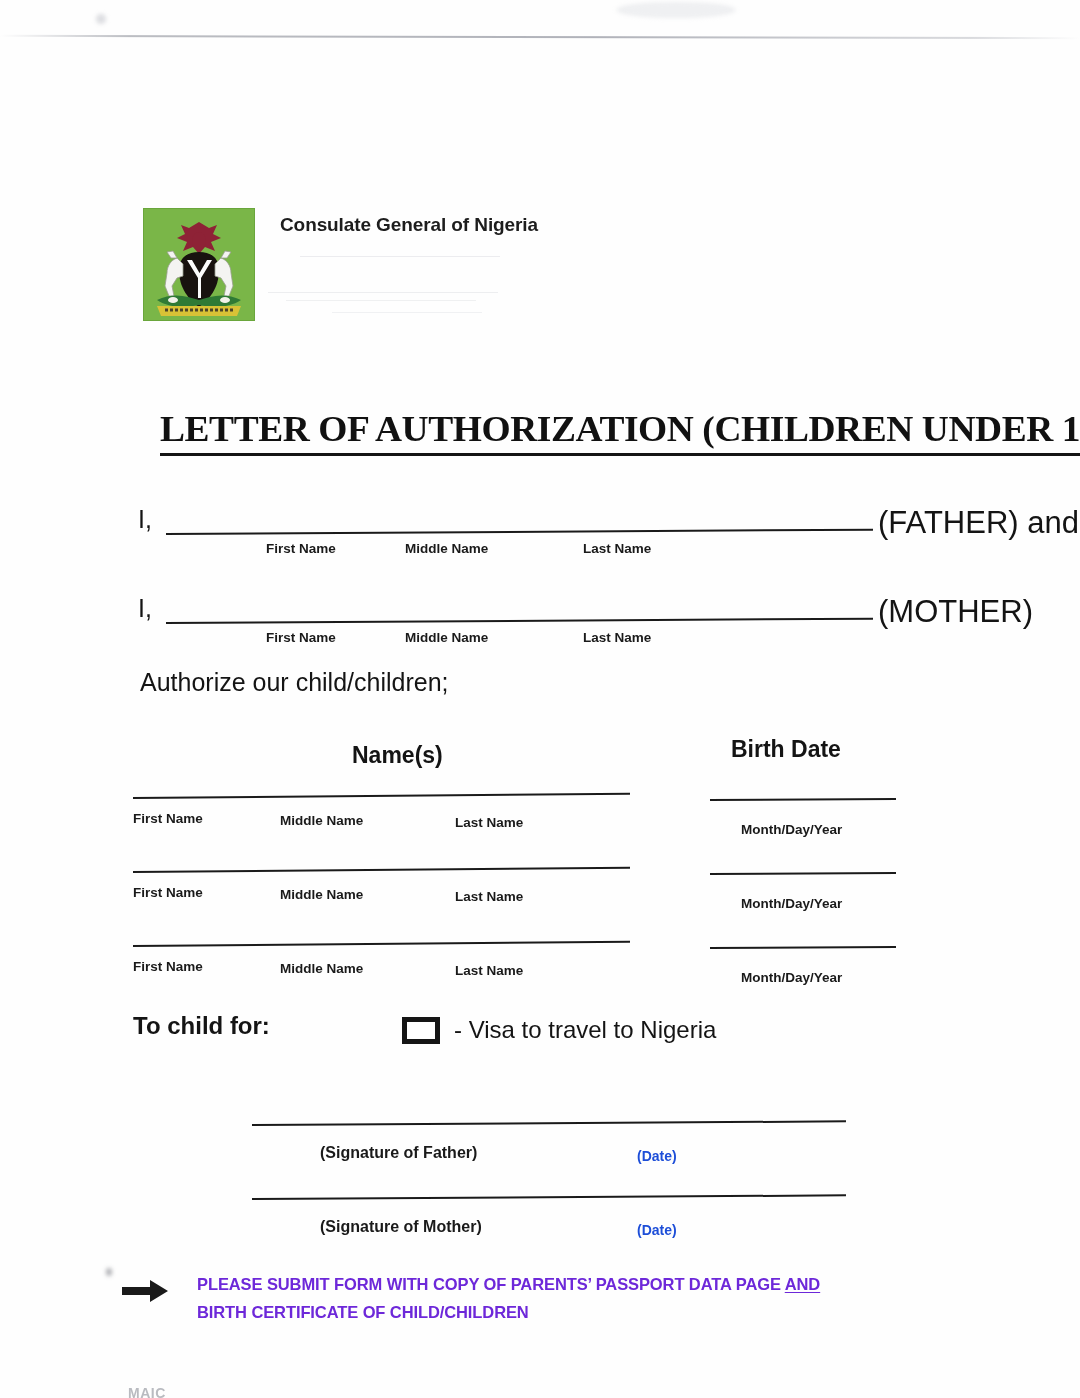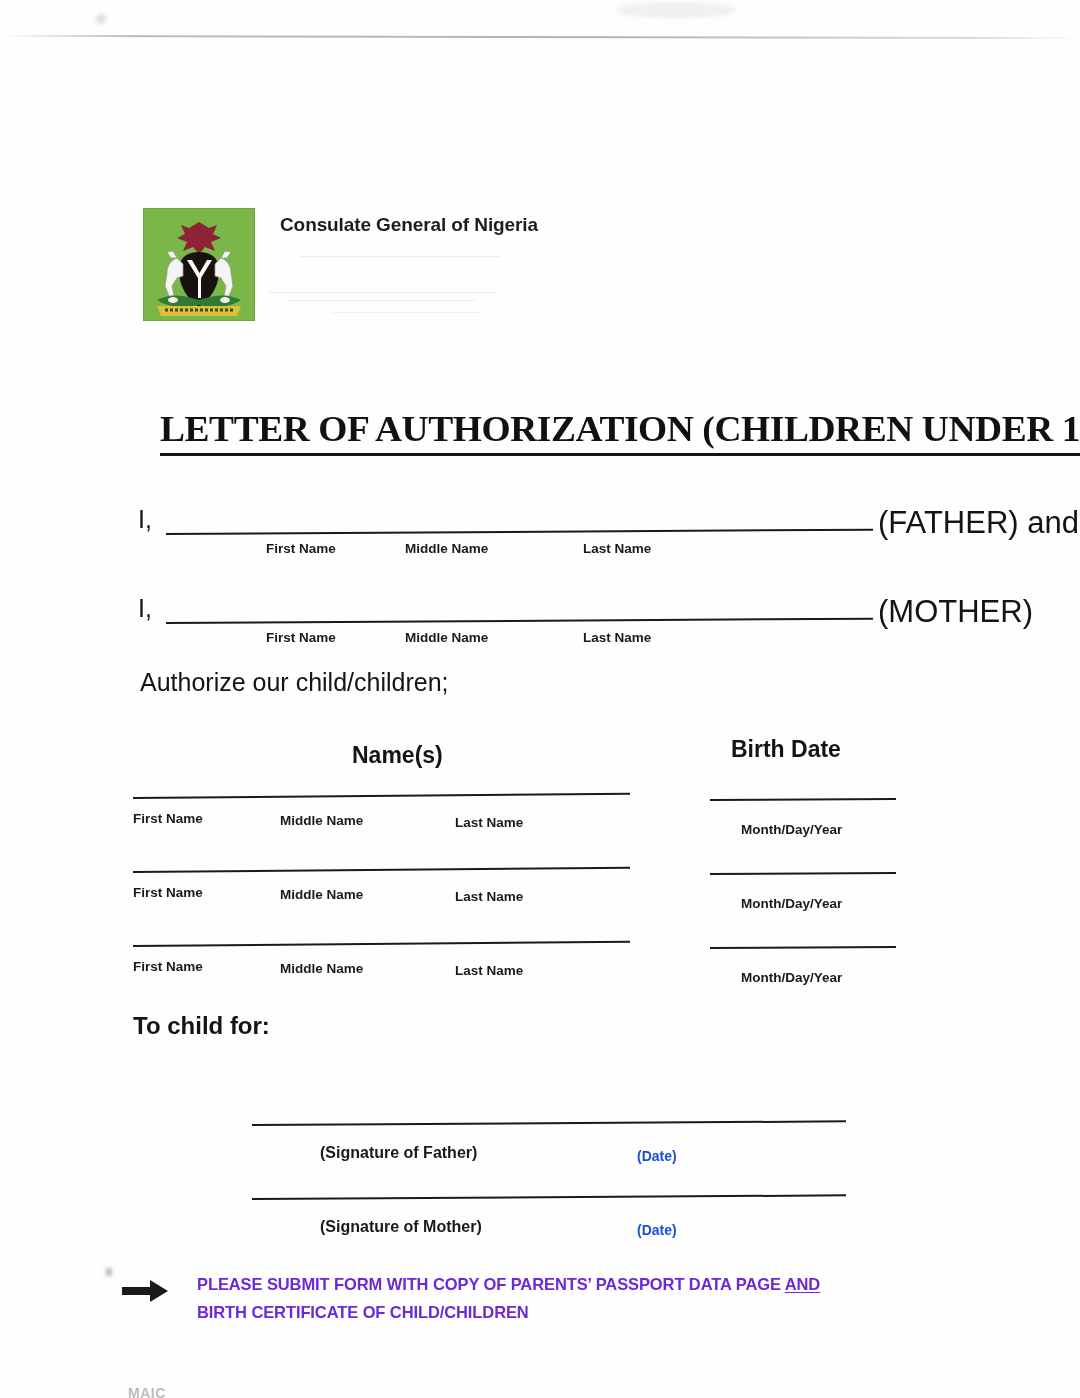--- a/index.html
+++ b/index.html
@@ -388,20 +388,24 @@
     <span class="name-line"></span>
     <span class="date-line"></span>
     <span class="sub c-first">First Name</span>
     <span class="sub c-middle">Middle Name</span>
     <span class="sub c-last">Last Name</span>
     <span class="sub c-date">Month/Day/Year</span>
   </div>
 
   <div class="apply-label">To child for:</div>
   <div class="apply-options">
+    <div class="apply-option">
+      <span class="checkbox"></span>
+      <span class="opt-text">- Visa to travel to Nigeria</span>
+    </div>
   </div>
 
   <div class="sig-row" style="top:1124px;">
     <span class="sig-line"></span>
     <span class="sig-caption">(Signature of Father)</span>
     <span class="sig-date">(Date)</span>
   </div>
 
   <div class="sig-row" style="top:1198px;">
     <span class="sig-line"></span>

